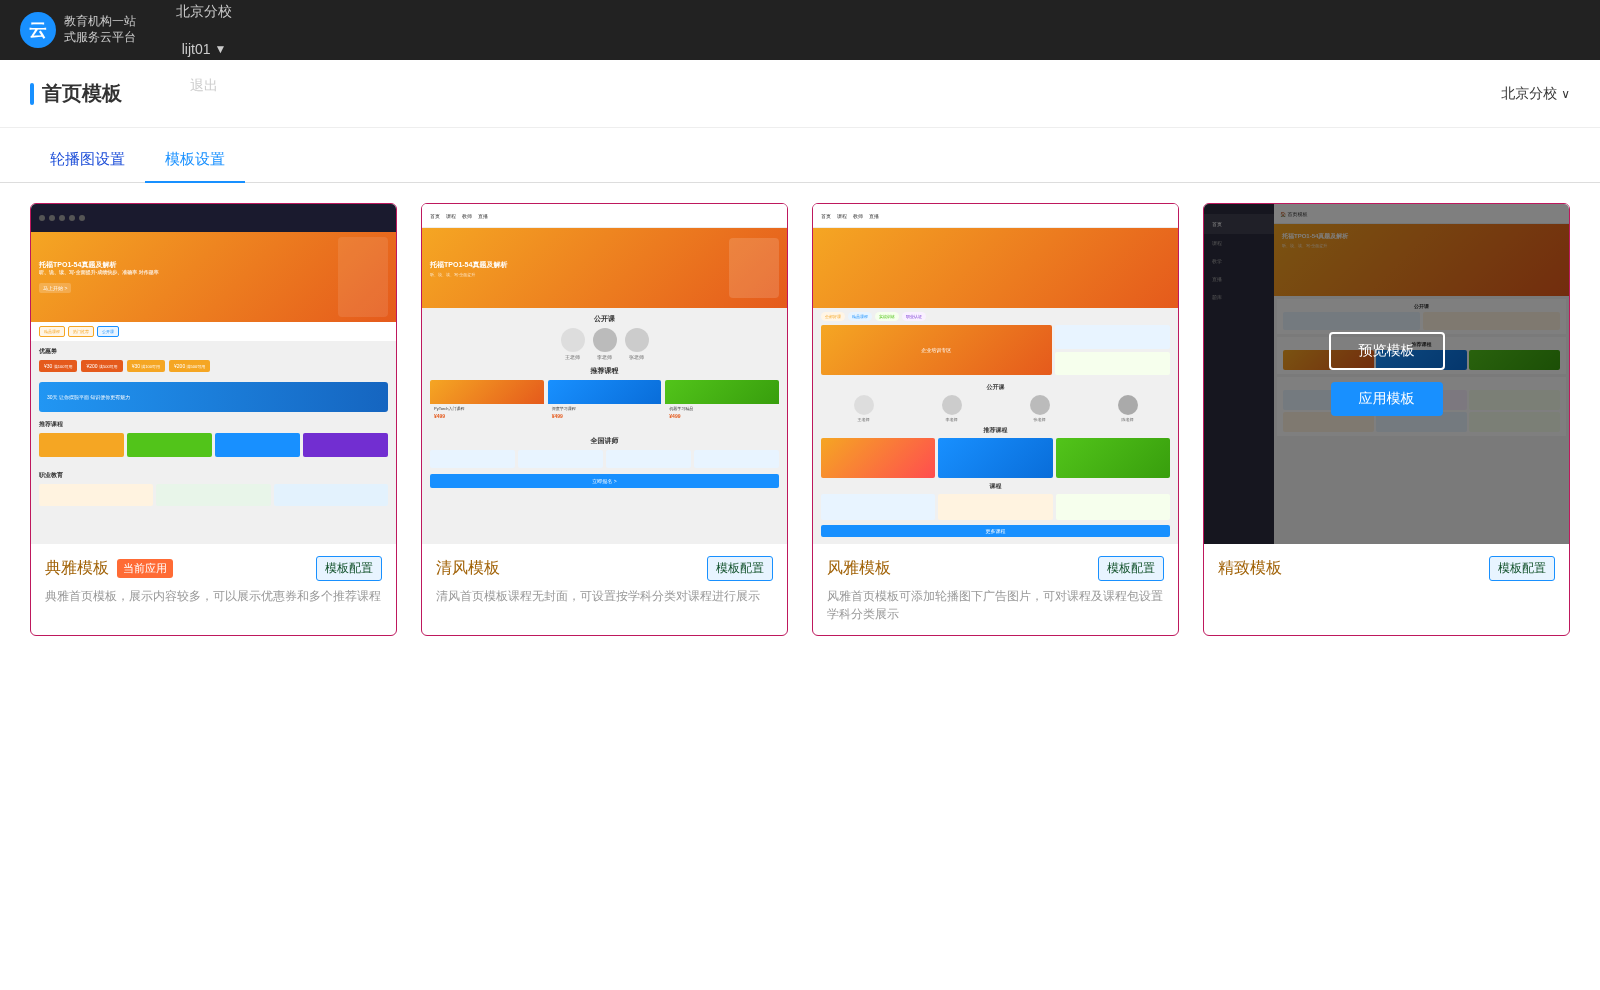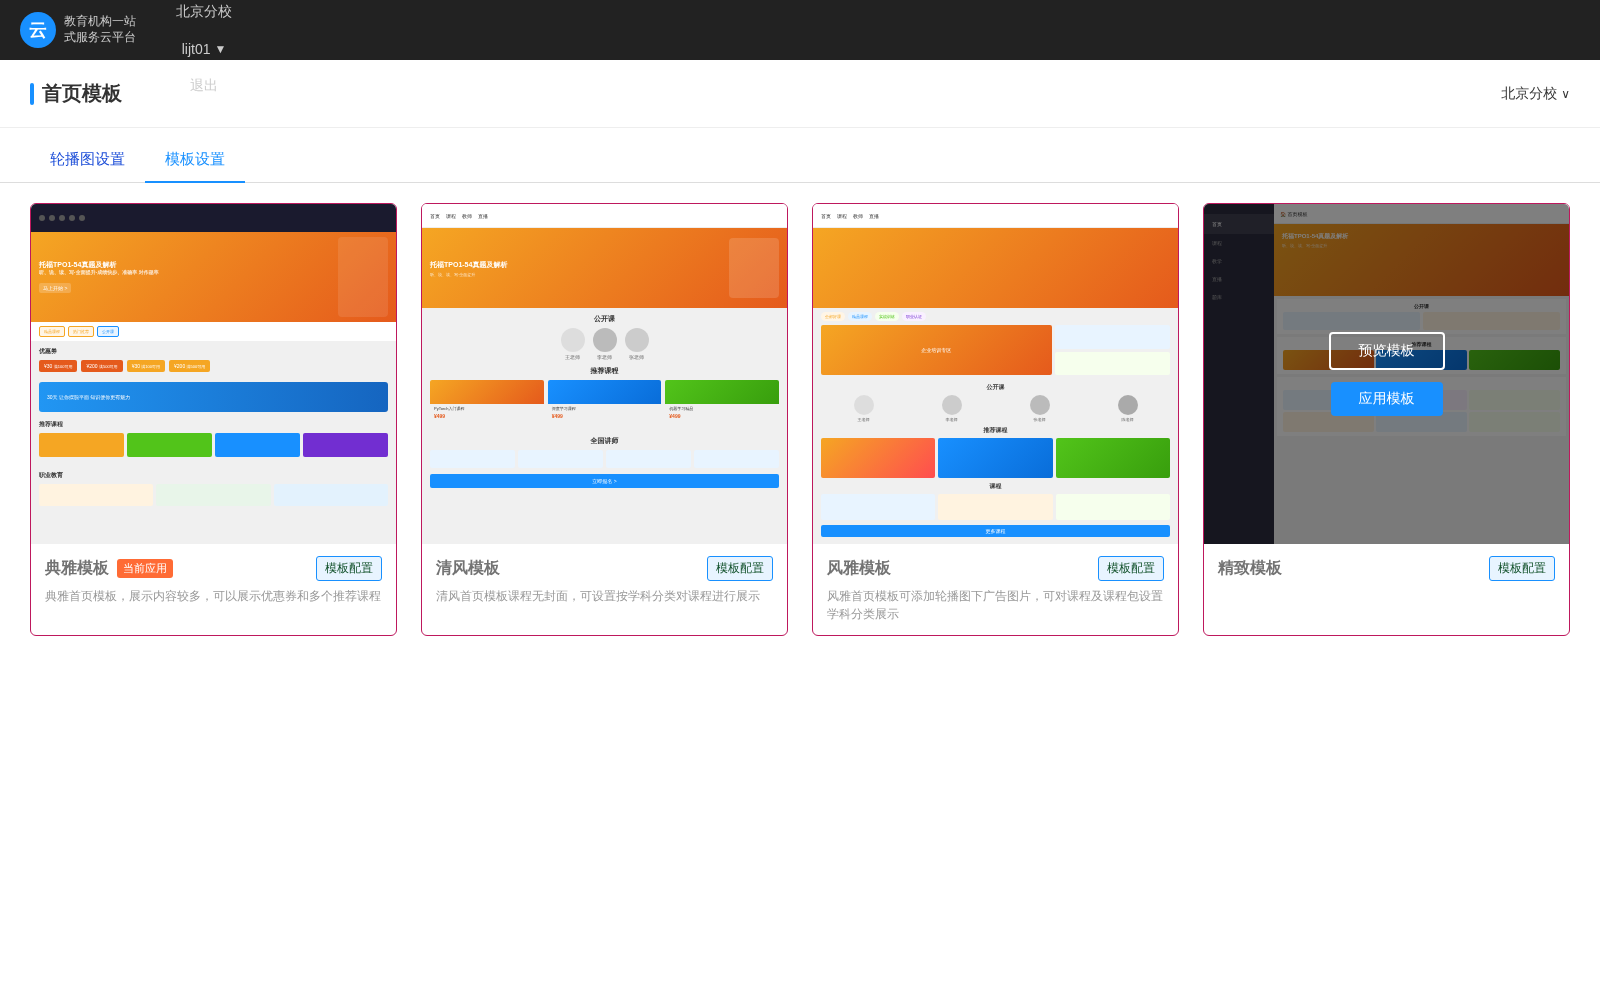--- a/index.html
+++ b/index.html
@@ -197,22 +197,22 @@
       padding: 12px 14px;
     }
     .template-name-row {
       display: flex;
       align-items: center;
       gap: 8px;
       margin-bottom: 6px;
     }
     .template-name {
       font-size: 16px;
-      font-weight: bold;
-      color: #737373;
+      font-weight: normal;
+      color: #a16207;
     }
     .template-badge-current {
       background: #ff6b35;
       color: #fff;
       font-size: 11px;
       padding: 2px 6px;
       border-radius: 3px;
     }
     .template-config-btn {
       margin-left: auto;

